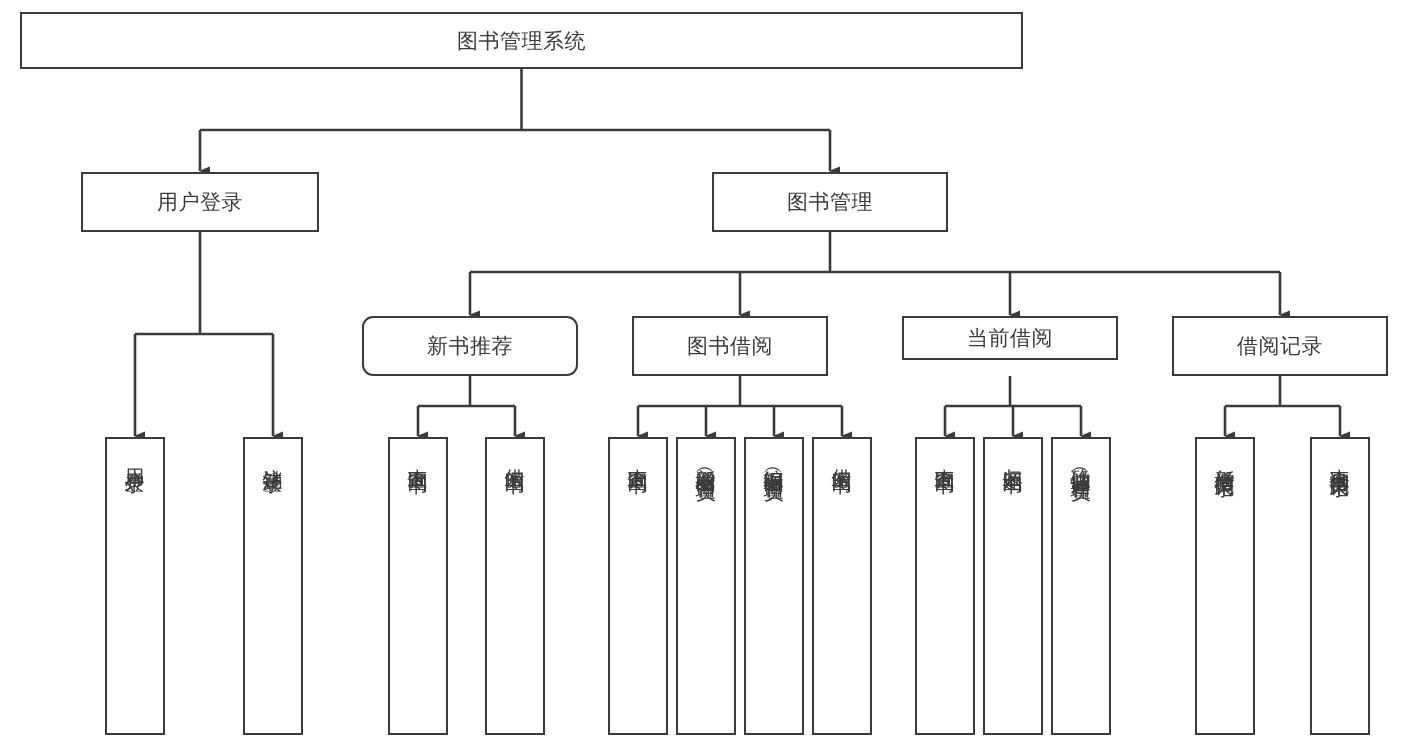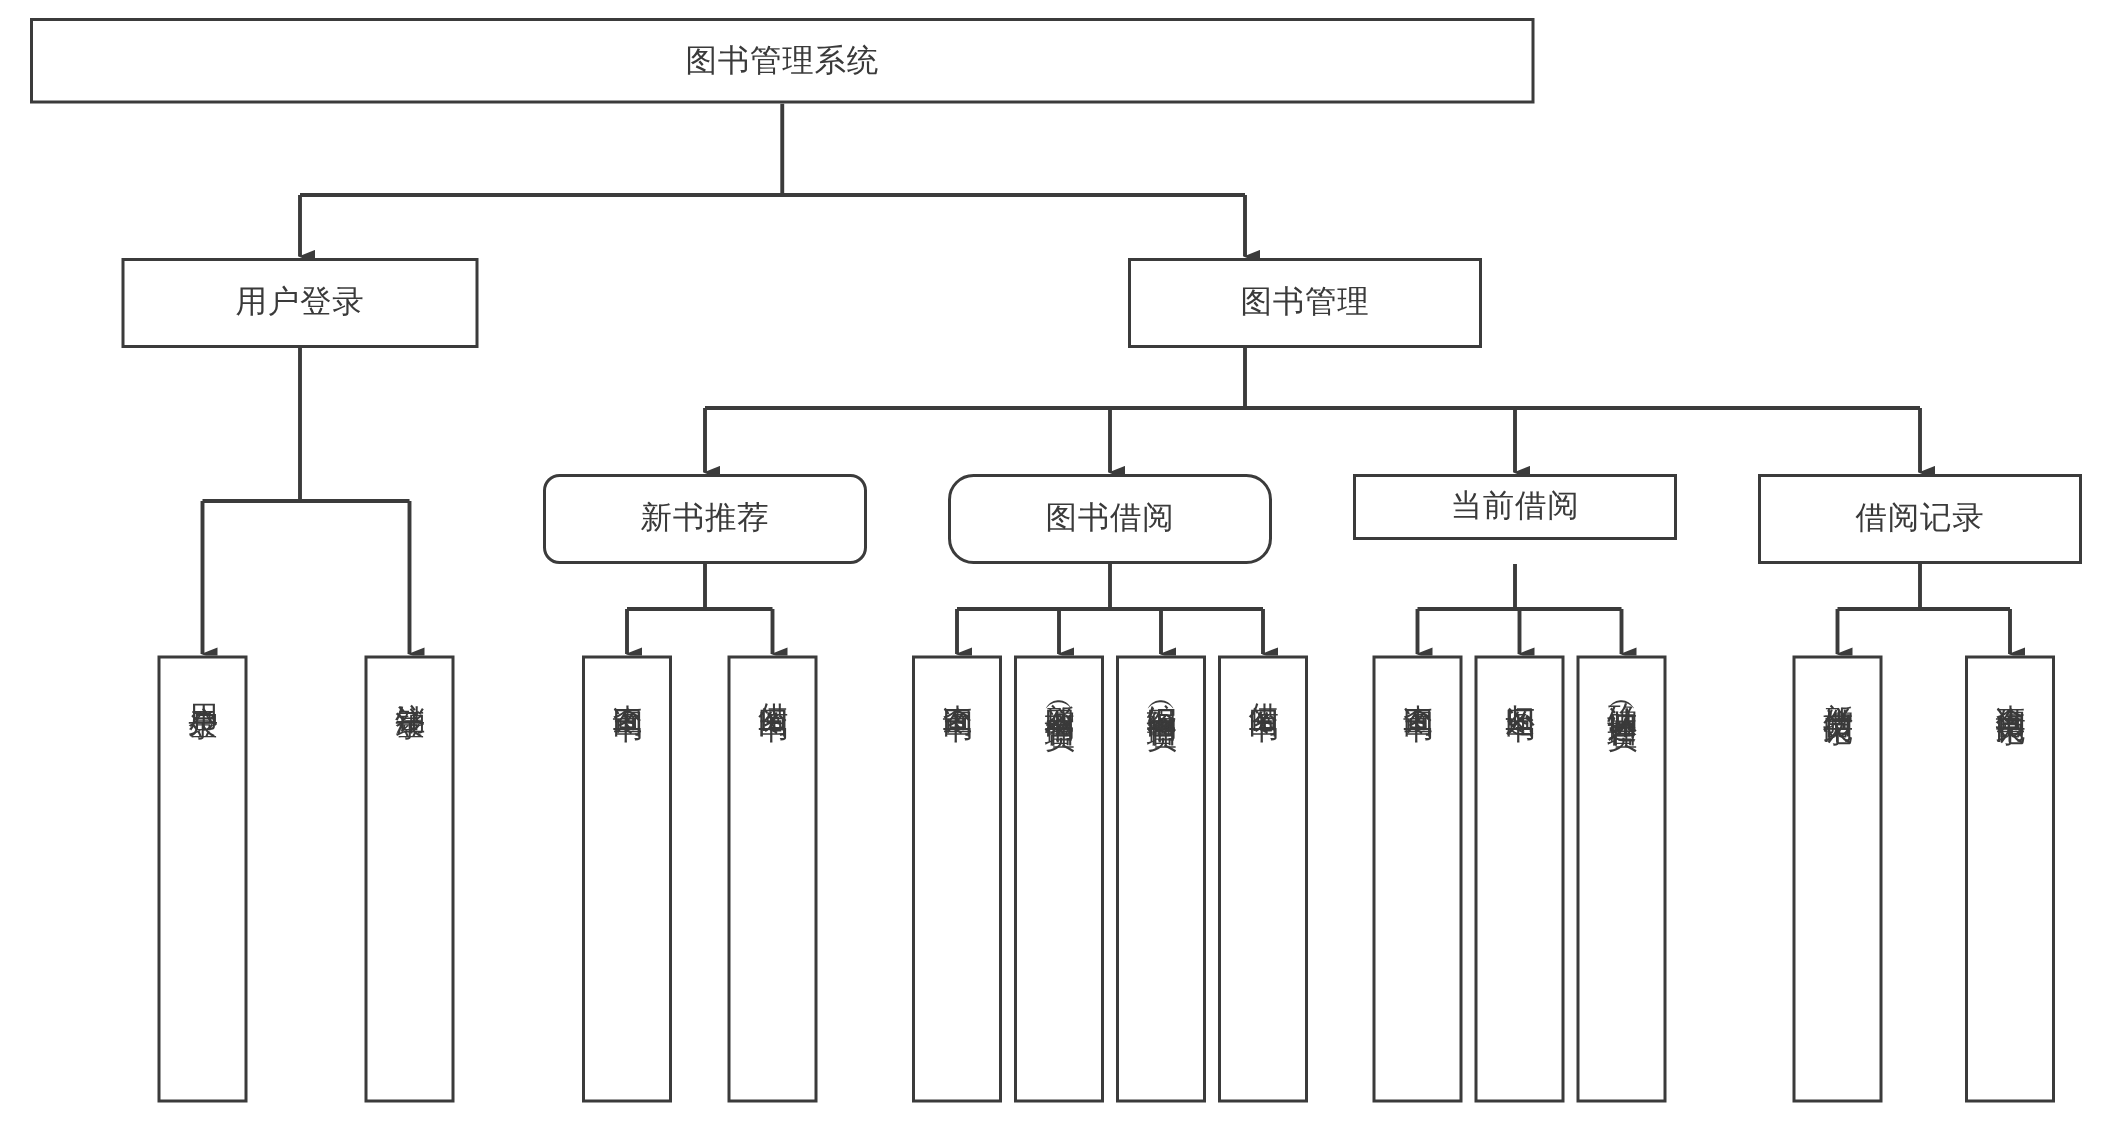--- a/index.html
+++ b/index.html
@@ -120,27 +120,27 @@
         <line x1="1340" y1="406" x2="1340" y2="436" stroke="#3b3b3b" stroke-width="2.6" marker-end="url(#arrowhead)"></line>
       </g>
   </svg>
   <div id="node-layer">
       <div class="node horizontal root" style="left: 20px; top: 12px; width: 1003px; height: 57px;">
         <span class="node-label">图书管理系统</span>
       </div>
       <div class="node horizontal" style="left: 81px; top: 172px; width: 238px; height: 60px;">
         <span class="node-label">用户登录</span>
       </div>
-      <div class="node horizontal" style="left: 712px; top: 172px; width: 236px; height: 60px; margin-left: 40px;">
+      <div class="node horizontal" style="left: 712px; top: 172px; width: 236px; height: 60px;">
         <span class="node-label">图书管理</span>
       </div>
       <div class="node horizontal" style="left: 362px; top: 316px; width: 216px; height: 60px; border-radius: 11px;">
         <span class="node-label">新书推荐</span>
       </div>
-      <div class="node horizontal" style="left: 632px; top: 316px; width: 216px; height: 60px; border-radius: 17px;">
+      <div class="node horizontal" style="left: 632px; top: 316px; width: 196px; height: 60px;">
         <span class="node-label">图书借阅</span>
       </div>
       <div class="node horizontal" style="left: 902px; top: 316px; width: 216px; height: 44px;">
         <span class="node-label">当前借阅</span>
       </div>
       <div class="node horizontal" style="left: 1172px; top: 316px; width: 216px; height: 60px;">
         <span class="node-label">借阅记录</span>
       </div>
       <div class="node vertical" style="left: 105px; top: 437px; width: 60px; height: 298px;">
         <span class="node-label">用户登录</span>

